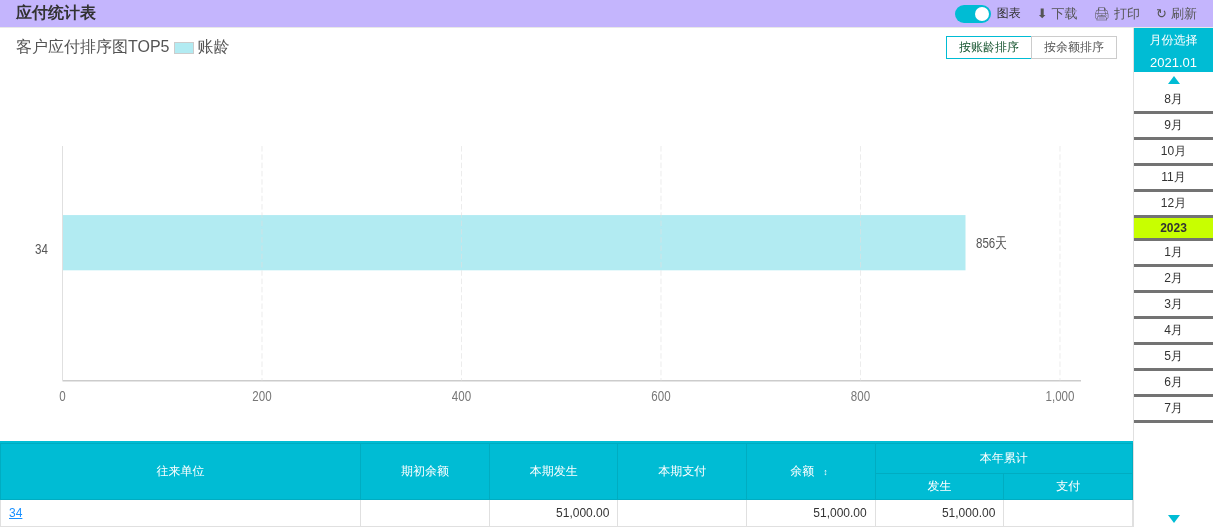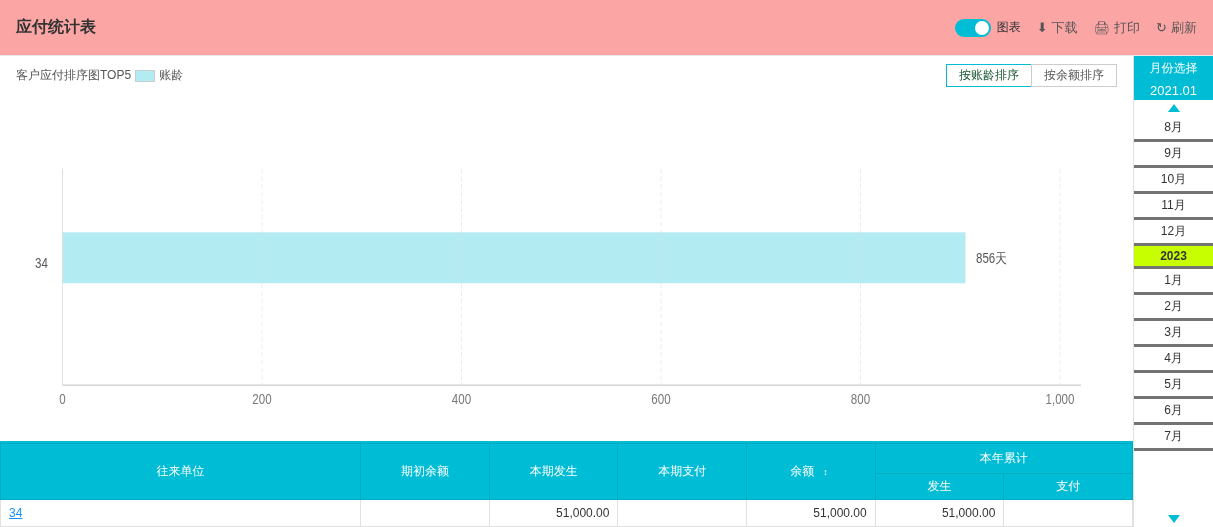--- a/index.html
+++ b/index.html
@@ -1,37 +1,37 @@
 <!DOCTYPE html>
 <html><head>
   <meta charset="utf-8">
   <style>
     * { box-sizing: border-box; margin: 0; padding: 0; }
     body { font-family: 'Microsoft YaHei', Arial, sans-serif; font-size: 12px; background: #f0f2f5; color: #333; }
 
     .app-container { width: 1213px; height: 527px; display: flex; flex-direction: column; background: #fff; overflow: hidden; }
 
     
-    .header { display: flex; align-items: center; padding: 8px 16px; border-bottom: 1px solid #e8e8e8; background: #fca5a5; height: 56px; }
+    .header { display: flex; align-items: center; padding: 8px 16px; border-bottom: 1px solid #e8e8e8; background: #c4b5fd; height: 28px; }
     .header-title { font-size: 16px; font-weight: bold; color: #333; flex: 1; }
     .header-actions { display: flex; align-items: center; gap: 16px; }
     .toggle-wrap { display: flex; align-items: center; gap: 6px; }
     .toggle { width: 36px; height: 18px; background: #00bcd4; border-radius: 9px; position: relative; cursor: pointer; }
     .toggle::after { content: ''; position: absolute; width: 14px; height: 14px; background: #fff; border-radius: 50%; top: 2px; right: 2px; }
     .action-btn { display: flex; align-items: center; gap: 4px; color: #555; cursor: pointer; font-size: 13px; }
 
     
     .main-area { display: flex; flex: 1; overflow: hidden; }
 
     
     .chart-section { flex: 1; display: flex; flex-direction: column; overflow: hidden; }
 
     
     .chart-controls { display: flex; align-items: center; padding: 8px 16px; gap: 16px; }
-    .legend-item { display: flex; align-items: center; gap: 4px; font-size: 12px; color: #555; }
+    .legend-item { display: flex; align-items: center; gap: 4px; font-size: 16px; color: #555; }
     .legend-box { width: 20px; height: 12px; background: #b2ebf2; border: 1px solid #ccc; }
     .sort-controls { margin-left: auto; display: flex; gap: 0; }
     .sort-btn { padding: 2px 12px; border: 1px solid #ccc; cursor: pointer; font-size: 12px; color: #555; background: #fff; }
     .sort-btn:first-child { border-right: none; }
     .sort-btn.active { color: #14532d; border-color: #00bcd4; }
 
     
     .chart-area { flex: 1; padding: 10px 10px 5px 10px; position: relative; }
     .chart-svg { width: 100%; height: 100%; }
 

